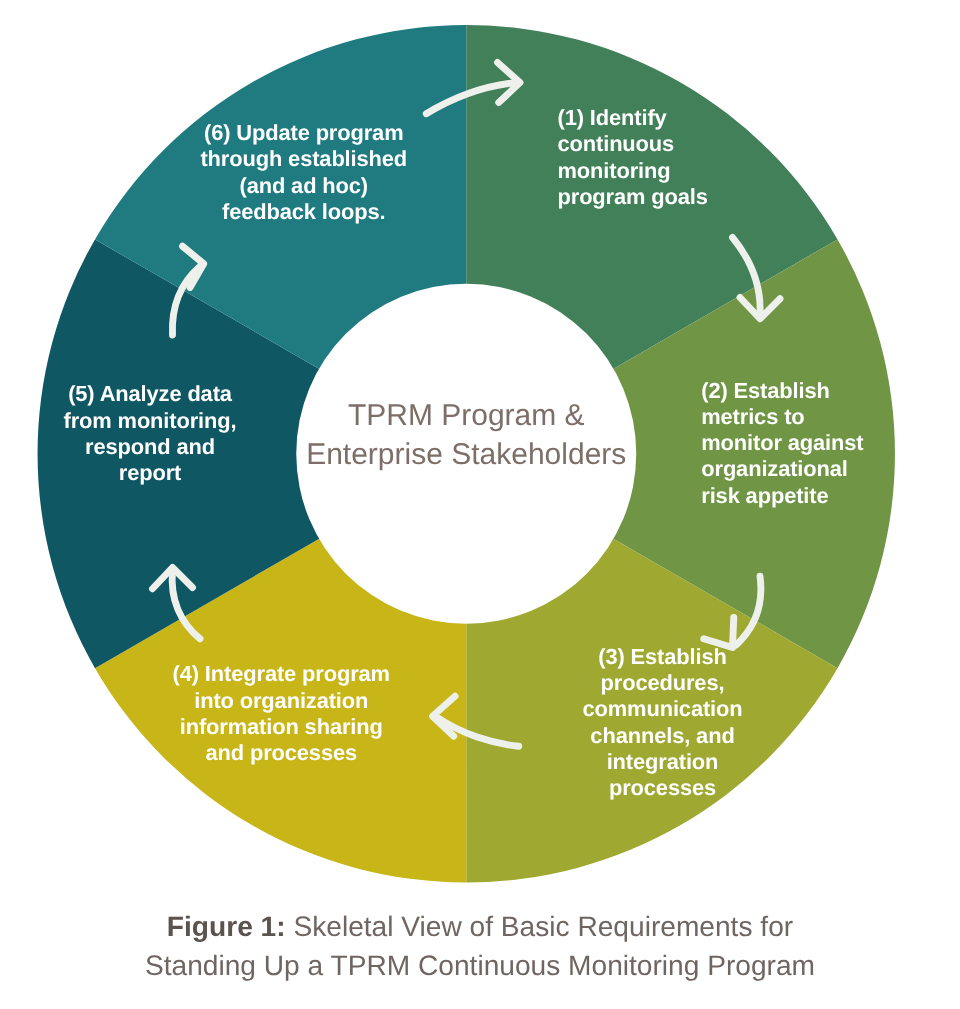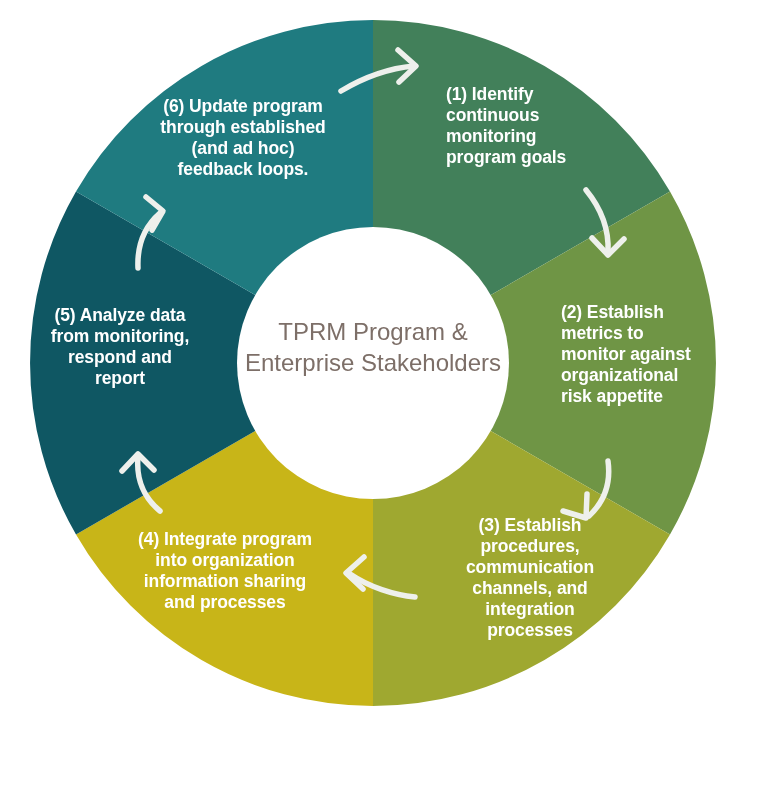--- a/index.html
+++ b/index.html
@@ -172,14 +172,20 @@
     </g>
 
     <g>
       <circle cx="373" cy="363" r="136" fill="#ffffff"></circle>
       <text class="center-label" x="373" y="340" text-anchor="middle">TPRM Program &amp;</text>
       <text class="center-label" x="373" y="371" text-anchor="middle">Enterprise Stakeholders</text>
     </g>
 
   </svg>
 
+  <div id="caption">
+    <div>
+      <span class="cap-strong">Figure 1:</span><span> Skeletal View of Basic Requirements for</span>
+    </div>
+    <div>Standing Up a TPRM Continuous Monitoring Program</div>
+  </div>
 
 </div>
 
 </body></html>

